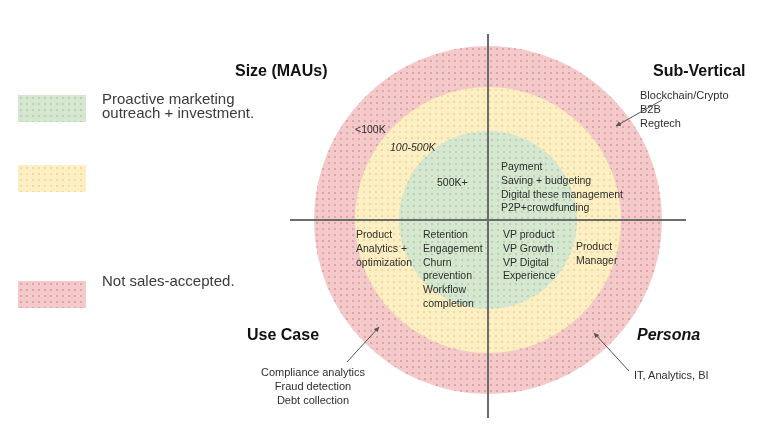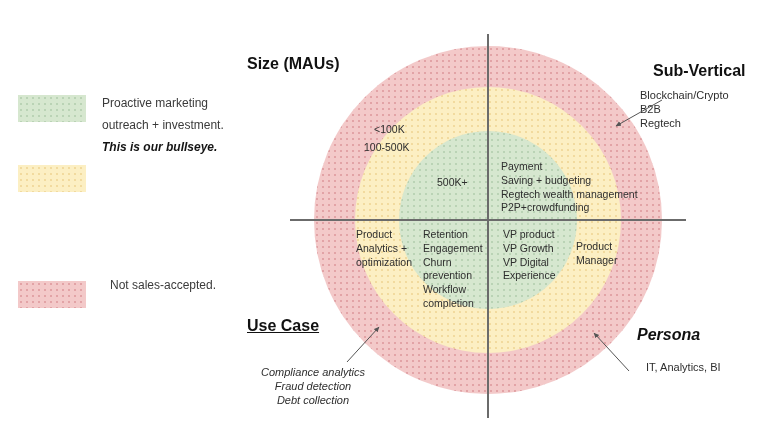--- a/index.html
+++ b/index.html
@@ -28,68 +28,67 @@
     background-size:6px 6px;
   }
 
   
   .axis{position:absolute;background:var(--axis-line,#6b6b6b);}
 
   
   .hdr{font-size:16px;font-weight:700;color:var(--heading-text,#111);letter-spacing:0;}
   .ringlabel{font-size:10.5px;line-height:13.8px;color:#2e2e2e;}
   .note{font-size:11px;line-height:14px;color:#2e2e2e;}
-  .legend-text{font-size:12px;line-height:22px;color:#3a3a3a;width:180px;}
+  .legend-text{font-size:15px;line-height:14px;color:#3a3a3a;width:180px;}
   .legend-em{font-weight:700;font-style:italic;color:#141414;}
   .swatch{position:absolute;width:68px;height:27px;}
 
   svg.overlay{position:absolute;left:0;top:0;pointer-events:none;}
 </style>
 </head>
 <body>
 
 <div id="stage">
 
   <div>
     <div class="swatch fill-green" style="left:18px;top:95px;"></div>
     <div class="legend-text abs" style="left:102px;top:92px;">
       <div class="pre">Proactive marketing
 outreach + investment.</div>
-      <div class="pre legend-em">This is our bullseye.</div>
     </div>
 
     <div class="swatch fill-yellow" style="left:18px;top:165px;"></div>
     <div class="legend-text abs" style="left:102px;top:162px;">
     </div>
 
     <div class="swatch fill-red" style="left:18px;top:281px;"></div>
-    <div class="legend-text abs" style="left:102px;top:274px;margin-left:8px;">
+    <div class="legend-text abs" style="left:102px;top:274px;">
       <div class="pre">Not sales-accepted.</div>
     </div>
   </div>
 
   <div class="ring fill-red" style="left:314px;top:46px;width:348px;height:348px;"></div>
   <div class="ring fill-yellow" style="left:355px;top:87px;width:266px;height:266px;"></div>
   <div class="ring fill-green" style="left:399px;top:131px;width:178px;height:178px;"></div>
 
   <div class="axis" style="left:487px;top:34px;width:2px;height:384px;"></div>
   <div class="axis" style="left:290px;top:219px;width:396px;height:2px;"></div>
 
-  <div class="abs hdr" style="left:235px;top:55px;margin-left:12px;">Size (MAUs)</div>
+  <div class="abs hdr" style="left:235px;top:62px;">Size (MAUs)</div>
   <div class="abs hdr" style="left:653px;top:62px;">Sub-Vertical</div>
-  <div class="abs hdr" style="left:247px;top:317px;text-decoration:underline;">Use Case</div>
+  <div class="abs hdr" style="left:247px;top:326px;">Use Case</div>
   <div class="abs hdr" style="left:637px;top:326px;font-style:italic;">Persona</div>
 
-  <div class="abs ringlabel" style="left:374px;top:123px;">&lt;100K</div>
-  <div class="abs ringlabel" style="left:364px;top:141px;">100-500K</div>
+  <div class="abs ringlabel" style="left:355px;top:123px;">&lt;100K</div>
+  <div class="abs ringlabel" style="left:390px;top:141px;font-style:italic;">100-500K</div>
   <div class="abs ringlabel" style="left:437px;top:176px;">500K+</div>
 
   <div class="abs ringlabel pre" style="left:501px;top:160px;">Payment
 Saving + budgeting
-Regtech wealth management
+Digital these management
 P2P+crowdfunding</div>
 
   <div class="abs ringlabel pre" style="left:356px;top:228px;">Product
 Analytics +
 optimization</div>
   <div class="abs ringlabel pre" style="left:423px;top:228px;">Retention
 Engagement
 Churn
 prevention
 Workflow
@@ -98,24 +97,24 @@
   <div class="abs ringlabel pre" style="left:503px;top:228px;">VP product
 VP Growth
 VP Digital
 Experience</div>
   <div class="abs ringlabel pre" style="left:576px;top:240px;">Product
 Manager</div>
 
   <div class="abs note pre" style="left:640px;top:88px;width:118px;text-align:left;">Blockchain/Crypto
 B2B
 Regtech</div>
-  <div class="abs note pre" style="left:233px;top:365px;width:160px;text-align:center;font-style:italic;">Compliance analytics
+  <div class="abs note pre" style="left:233px;top:365px;width:160px;text-align:center;">Compliance analytics
 Fraud detection
 Debt collection</div>
-  <div class="abs note" style="left:634px;top:360px;margin-left:12px;">IT, Analytics, BI</div>
+  <div class="abs note" style="left:634px;top:368px;">IT, Analytics, BI</div>
 
   <svg class="overlay" width="768" height="432" viewBox="0 0 768 432">
     <defs>
       <marker id="ah" markerWidth="7" markerHeight="7" refX="5" refY="2.5" orient="auto">
         <path d="M0,0 L5.5,2.5 L0,5 z" style="fill:var(--arrow,#555);"></path>
       </marker>
     </defs>
     <line x1="662" y1="100" x2="616" y2="126" style="stroke:var(--arrow,#555);stroke-width:1;" marker-end="url(#ah)"></line>
     <line x1="347" y1="362" x2="379" y2="327" style="stroke:var(--arrow,#555);stroke-width:1;" marker-end="url(#ah)"></line>
     <line x1="629" y1="371" x2="594" y2="333" style="stroke:var(--arrow,#555);stroke-width:1;" marker-end="url(#ah)"></line>

